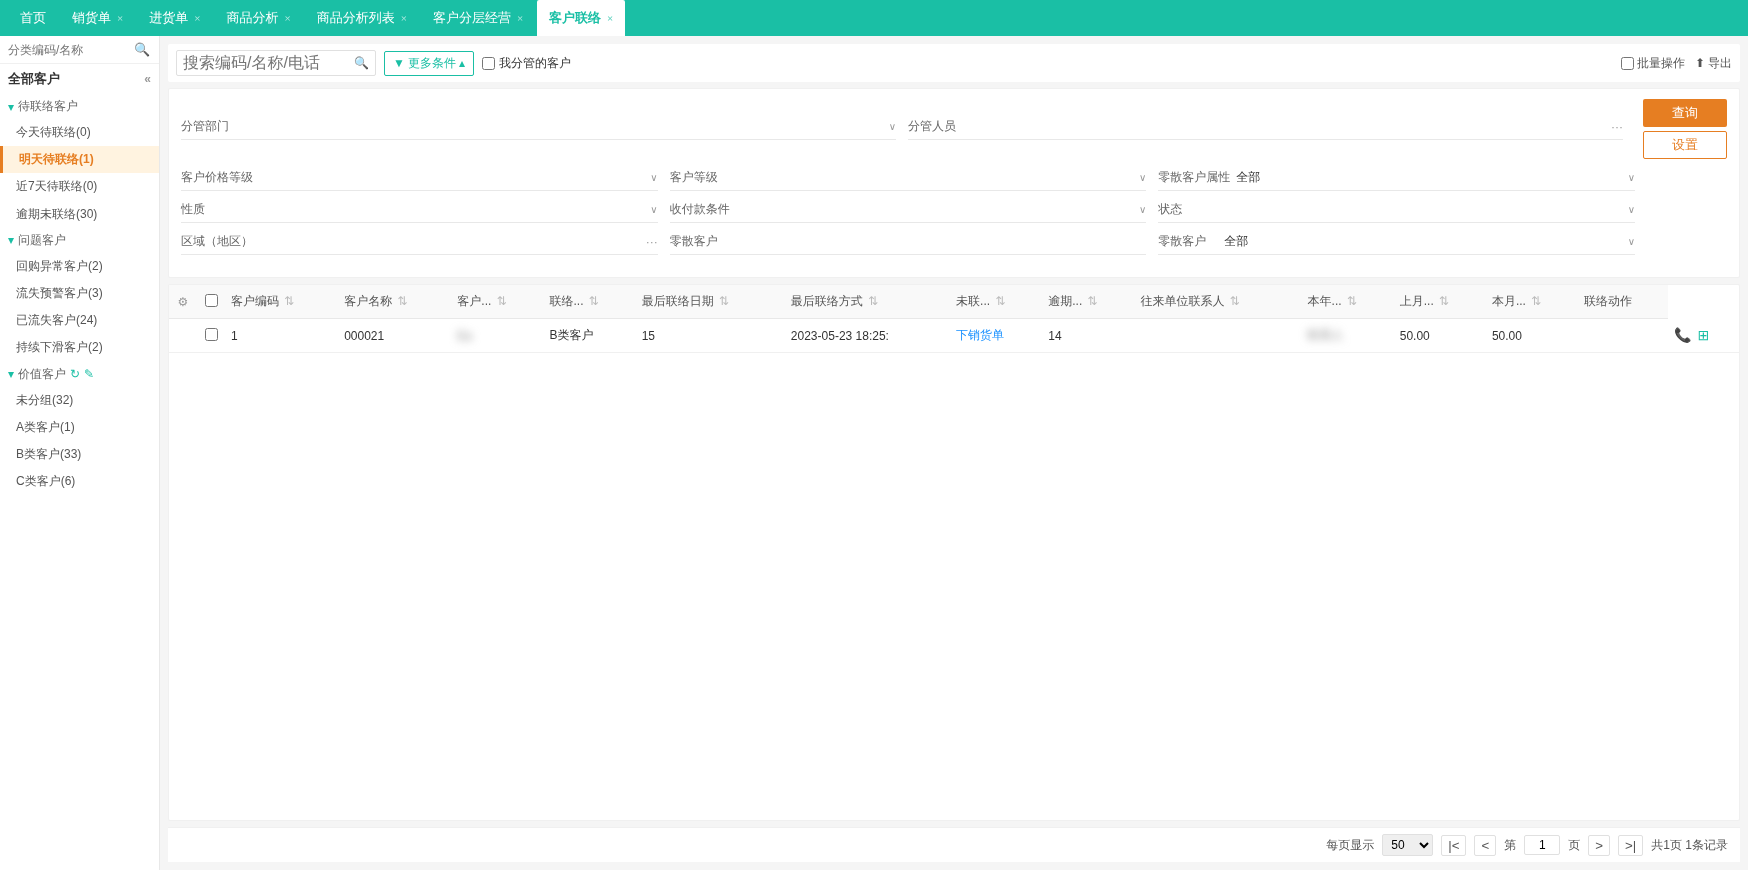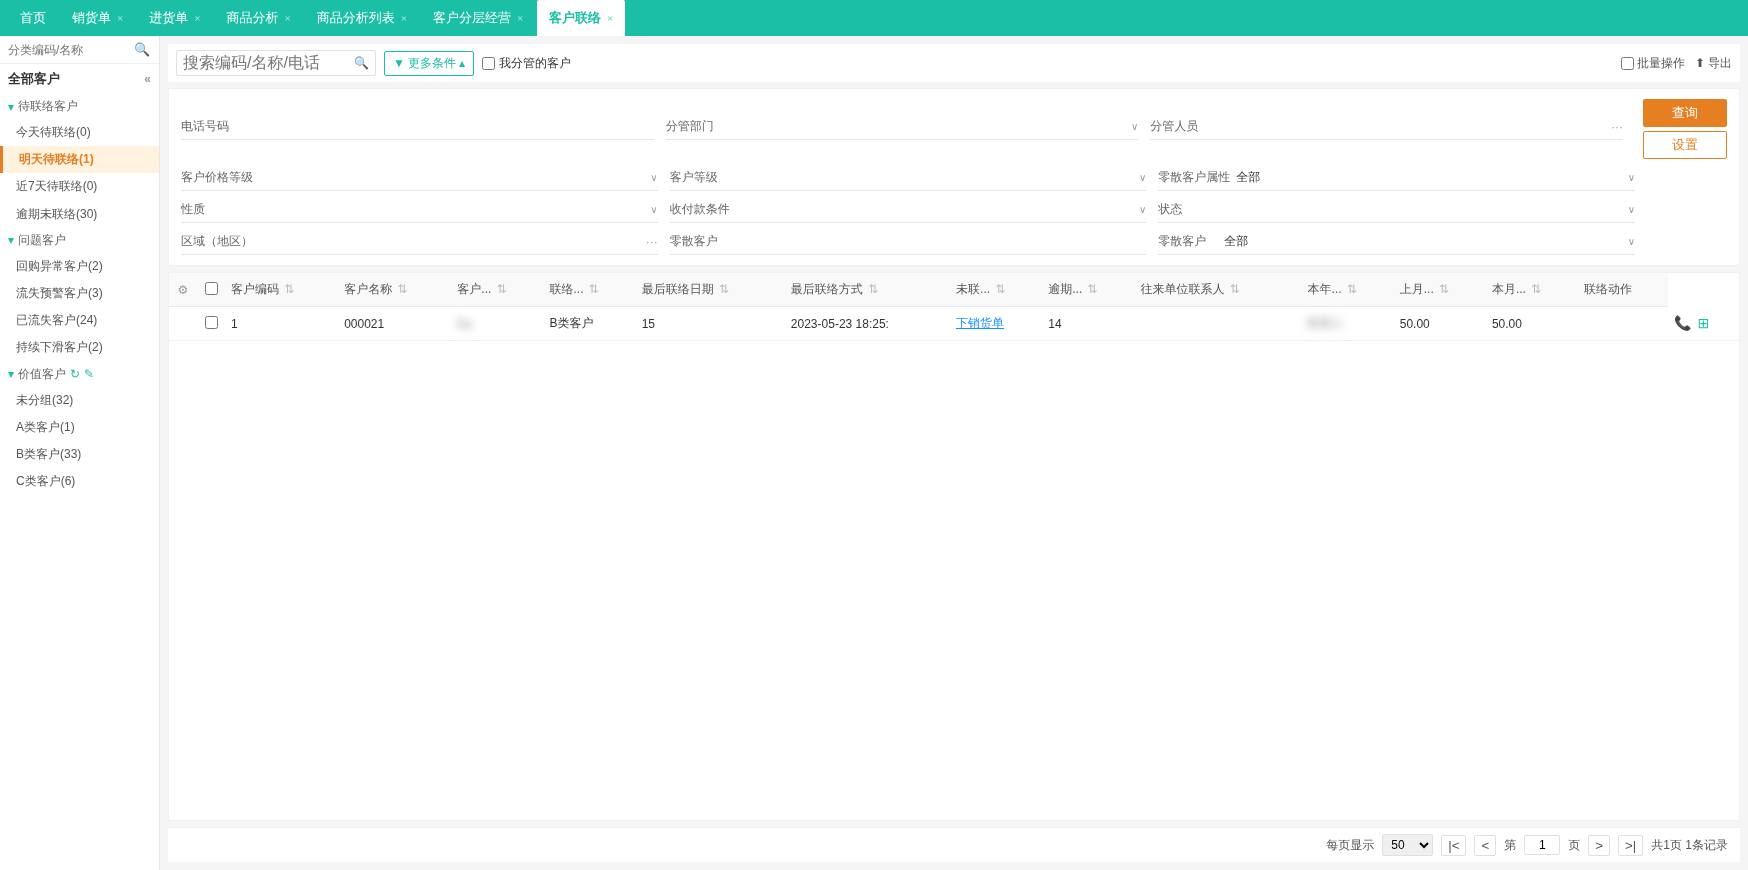--- a/index.html
+++ b/index.html
@@ -167,21 +167,21 @@
       padding: 10px 12px;
       border-radius: 2px;
       border: 1px solid #f0f0f0;
     }
     .filter-row {
       display: flex;
       align-items: center;
       gap: 12px;
       margin-bottom: 10px;
     }
-    .filter-row:last-child { margin-bottom: 0; }
+    .filter-row:last-child { margin-bottom: 12px; }
     .filter-item {
       display: flex;
       align-items: center;
       flex: 1;
       gap: 6px;
       border-bottom: 1px solid #e8e8e8;
       padding-bottom: 4px;
       min-width: 0;
     }
     .filter-label {
@@ -243,21 +243,21 @@
       color: #555;
       font-weight: 500;
     }
     thead th .sort-icon { color: #bbb; margin-left: 2px; }
     tbody td {
       padding: 8px 6px;
       border-bottom: 1px solid #f0f0f0;
       white-space: nowrap;
       color: #333;
     }
-    .link-text { color: #1890ff; cursor: pointer; text-decoration: underline; }
+    .link-text { color: #1890ff; cursor: pointer; }
     .action-icons { display: flex; gap: 6px; align-items: center; }
     .action-icon { color: #1abfa5; cursor: pointer; font-size: 14px; }
 
     
     .pagination {
       background: #fff;
       display: flex;
       align-items: center;
       justify-content: flex-end;
       padding: 6px 12px;
@@ -390,24 +390,20 @@
         <div class="export-btn">
           <span>⬆</span>
           <span>导出</span>
         </div>
       </div>
     </div>
 
     <div class="filter-panel">
 
       <div class="filter-row">
-        <div class="filter-item">
-          <span class="filter-label">电话号码</span>
-          <div class="filter-select"></div>
-        </div>
         <div class="filter-item">
           <span class="filter-label">分管部门</span>
           <div class="filter-select">
             <span></span>
             <span class="arrow">∨</span>
           </div>
         </div>
         <div class="filter-item">
           <span class="filter-label">分管人员</span>
           <div class="filter-select">

